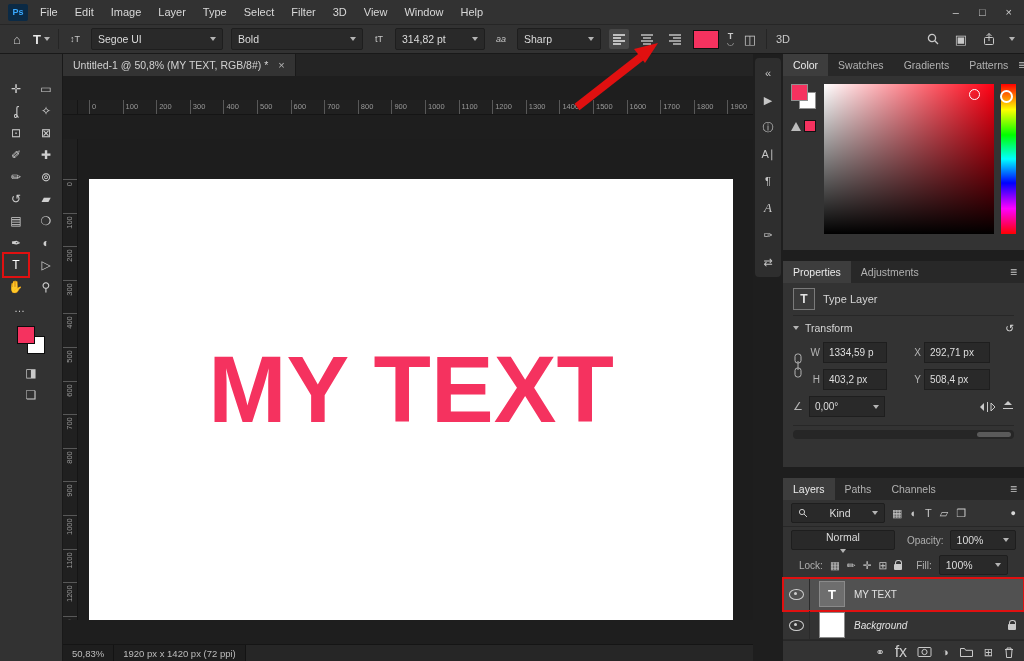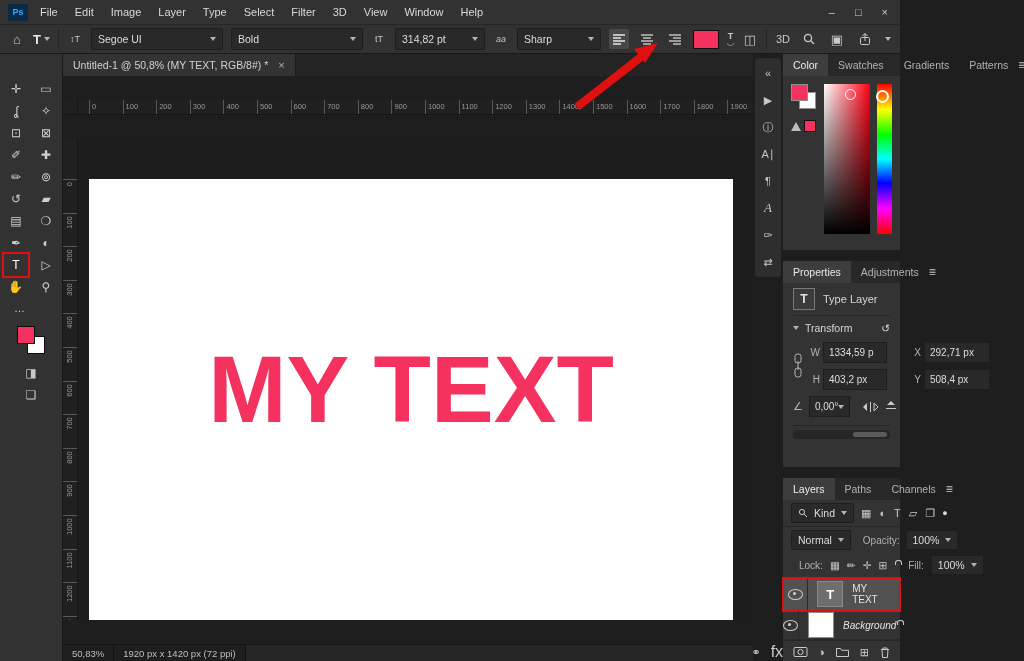--- a/index.html
+++ b/index.html
@@ -1,17 +1,17 @@
 <!DOCTYPE html>
 <html><head>
 <meta charset="utf-8">
 <style>
   html,body{margin:0;padding:0;width:1024px;height:661px;overflow:hidden;background:#1e1e1e;
     font-family:"Liberation Sans",sans-serif;}
-  #app{position:relative;width:900px;height:661px;display:flex;flex-direction:column;
+  #app{position:relative;width:1024px;height:661px;display:flex;flex-direction:column;
     font-size:11px;color:#d6d6d6;user-select:none;justify-content:space-between;}
 
   
   #menubar{flex:0 0 24px;height:24px;background:#323232;border-bottom:1px solid #262626;
     display:flex;align-items:center;padding:0 8px;}
   #ps-logo{width:20px;height:17px;border-radius:2px;background:#0b2a45;color:#39a9ff;
     font-size:9px;font-weight:bold;display:flex;align-items:center;justify-content:center;margin-right:12px;}
   #menu-items{display:flex;gap:17px;}
   .menu-item{color:#d9d9d9;font-size:11px;cursor:default;}
   #win-controls{margin-left:auto;display:flex;gap:20px;color:#cfcfcf;padding-right:4px;}
@@ -129,21 +129,21 @@
   #char-scroll{height:9px;background:#262626;border-radius:4px;margin:4px 0 8px 0;position:relative;}
   #char-thumb{position:absolute;right:3px;top:2px;width:34px;height:5px;background:#5a5a5a;border-radius:3px;}
 
   
   #layers-content{flex:1;display:flex;flex-direction:column;min-height:0;}
   #filter-row{flex:0 0 26px;display:flex;align-items:center;gap:7px;padding:0 8px;border-bottom:1px solid #272727;}
   #kind-box{width:80px;height:18px;}
   .ficon{color:#c6c6c6;font-size:11px;display:flex;align-items:center;}
   #filter-toggle{margin-left:auto;color:#d8d8d8;font-size:9px;}
   #blend-row{flex:0 0 26px;display:flex;align-items:center;gap:6px;padding:0 8px;}
-  #blend-select{width:96px;height:18px;}
+  #blend-select{width:96px;height:18px;flex-direction:column;}
   .dimlabel{font-size:10px;color:#b0b0b0;}
   .smallselect{width:56px;height:18px;}
   #lock-row{flex:0 0 24px;display:flex;align-items:center;gap:7px;padding:0 16px;border-bottom:1px solid #272727;}
   .lockicon{color:#c6c6c6;font-size:10.5px;display:flex;align-items:center;}
   .padlock{width:8px;height:6px;background:#c9c9c9;border-radius:1px;position:relative;margin-top:4px;}
   .padlock::before{content:"";position:absolute;left:0.5px;top:-4px;width:5px;height:4px;
     border:1.5px solid #c9c9c9;border-bottom:none;border-radius:3px 3px 0 0;}
   .layer-row{flex:0 0 32px;display:flex;align-items:center;border-bottom:1px solid #2a2a2a;padding-right:8px;}
   .layer-row.selected{background:#515151;}
   .eyecell{width:26px;align-self:stretch;display:flex;align-items:center;justify-content:center;

